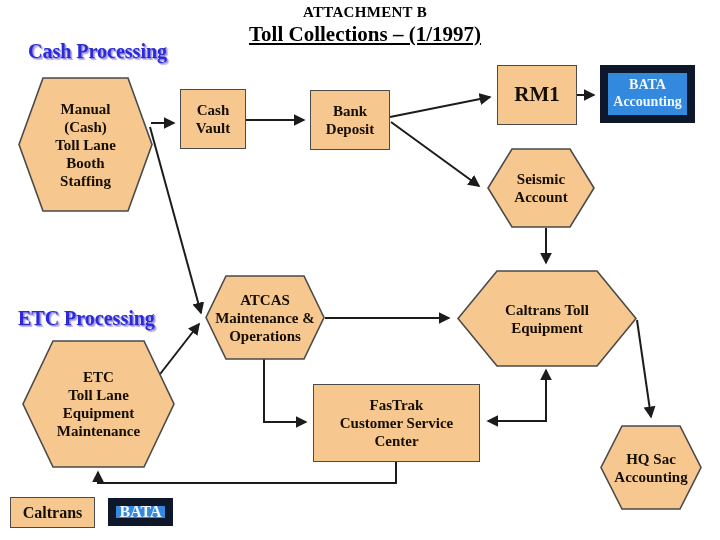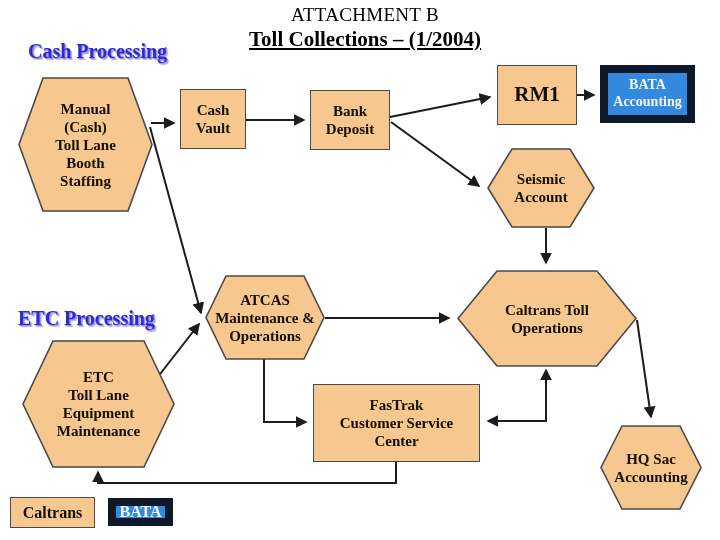--- a/index.html
+++ b/index.html
@@ -3,21 +3,21 @@
 <meta charset="utf-8">
 <style>
   html,body{margin:0;padding:0;background:#ffffff;}
   .canvas{
     position:relative;width:720px;height:540px;background:#ffffff;overflow:hidden;
     font-family:"Liberation Serif","DejaVu Serif",serif;
   }
   .wires{position:absolute;left:0;top:0;width:720px;height:540px;pointer-events:none;}
   .wire{stroke:#1c1c1c;stroke-width:2;fill:none;}
   .titles{position:absolute;left:150px;top:4px;width:430px;text-align:center;color:#000;}
-  .title1{font-size:19px;font-weight:normal;letter-spacing:.3px;}
+  .title1{font-size:15px;font-weight:bold;letter-spacing:.3px;}
   .title2{font-size:21px;font-weight:bold;text-decoration:underline;margin-top:1px;}
   .section-label{
     position:absolute;font-size:20px;font-weight:bold;color:#2a2ad8;
     text-shadow:1px 1px 0 #9a8fe0, 2px 2px 1px rgba(90,70,190,.45);
     white-space:nowrap;
   }
   .node{position:absolute;}
   .node .shape{position:absolute;left:0;top:0;}
   .node-text{
     position:absolute;left:0;top:0;width:100%;height:100%;
@@ -53,21 +53,21 @@
     <path class="wire" d="M157,378 L199,324" marker-end="url(#ah)"></path>
     <path class="wire" d="M325,318 L449,318" marker-end="url(#ah)"></path>
     <path class="wire" d="M264,358 L264,422 L306,422" marker-end="url(#ah)"></path>
     <path class="wire" d="M488,421 L546,421 L546,370" marker-start="url(#ah)" marker-end="url(#ah)"></path>
     <path class="wire" d="M637,320 L651,417" marker-end="url(#ah)"></path>
     <path class="wire" d="M396,462 L396,483 L98,483 L98,472" marker-end="url(#ah)"></path>
   </svg>
 
   <div class="titles">
     <div class="title1">ATTACHMENT B</div>
-    <div class="title2">Toll Collections – (1/2004)</div>
+    <div class="title2">Toll Collections – (1/1997)</div>
   </div>
 
   <div class="section-label" style="left:28px;top:40px;">Cash Processing</div>
   <div class="section-label" style="left:18px;top:307px;">ETC Processing</div>
 
   <div class="node" style="left:18px;top:77px;width:135px;height:135px;">
     <svg class="shape" width="135" height="135">
       <polygon class="hex-poly" points="25,1 110,1 134,67.5 110,134 25,134 1,67.5"></polygon>
     </svg>
     <div class="node-text">Manual
@@ -121,21 +121,21 @@
 Toll Lane
 Equipment
 Maintenance</div>
   </div>
 
   <div class="node" style="left:457px;top:270px;width:180px;height:97px;">
     <svg class="shape" width="180" height="97">
       <polygon class="hex-poly" points="40,1 140,1 179,48.5 140,96 40,96 1,48.5"></polygon>
     </svg>
     <div class="node-text">Caltrans Toll
-Operations</div>
+Equipment</div>
   </div>
 
   <div class="node rect-node" style="left:313px;top:384px;width:167px;height:78px;padding-left:32px;">
     <div class="node-text">FasTrak
 Customer Service
 Center</div>
   </div>
 
   <div class="node" style="left:600px;top:425px;width:102px;height:85px;">
     <svg class="shape" width="102" height="85">

